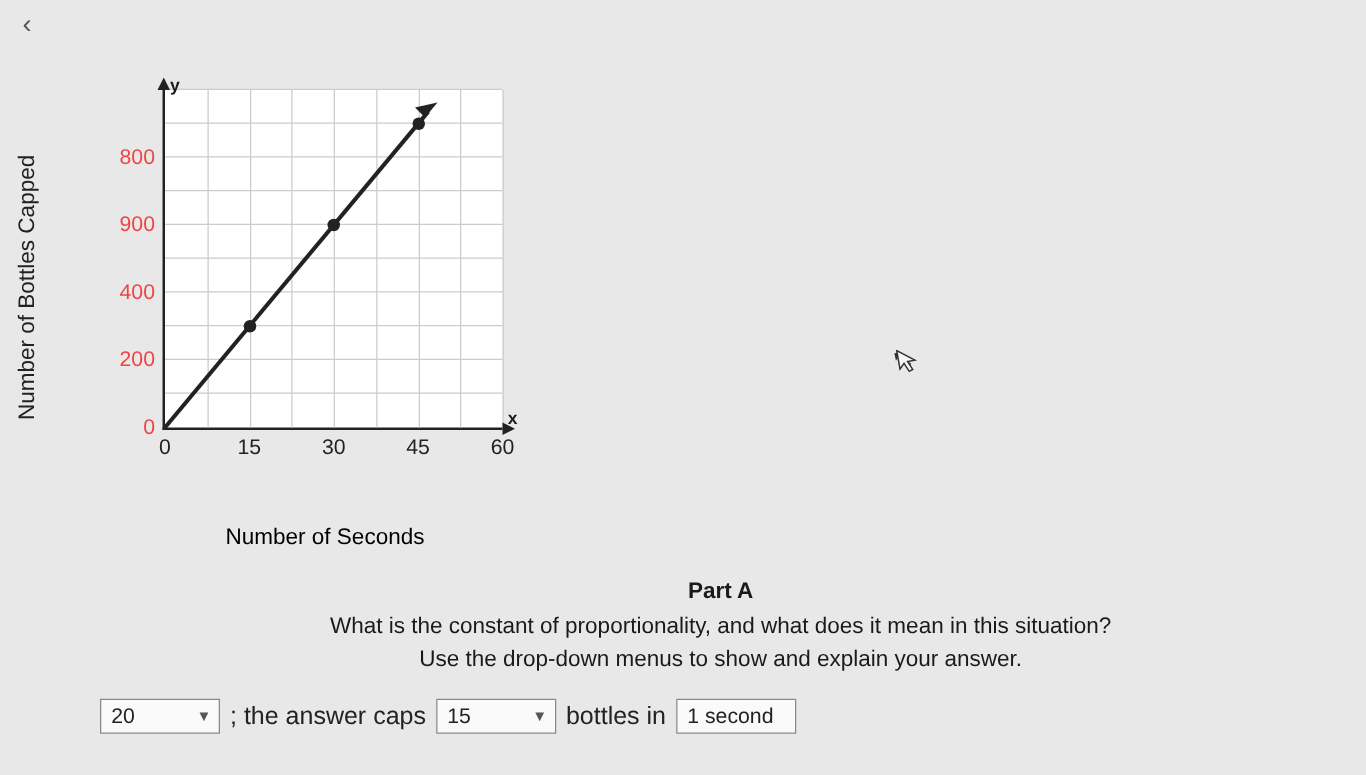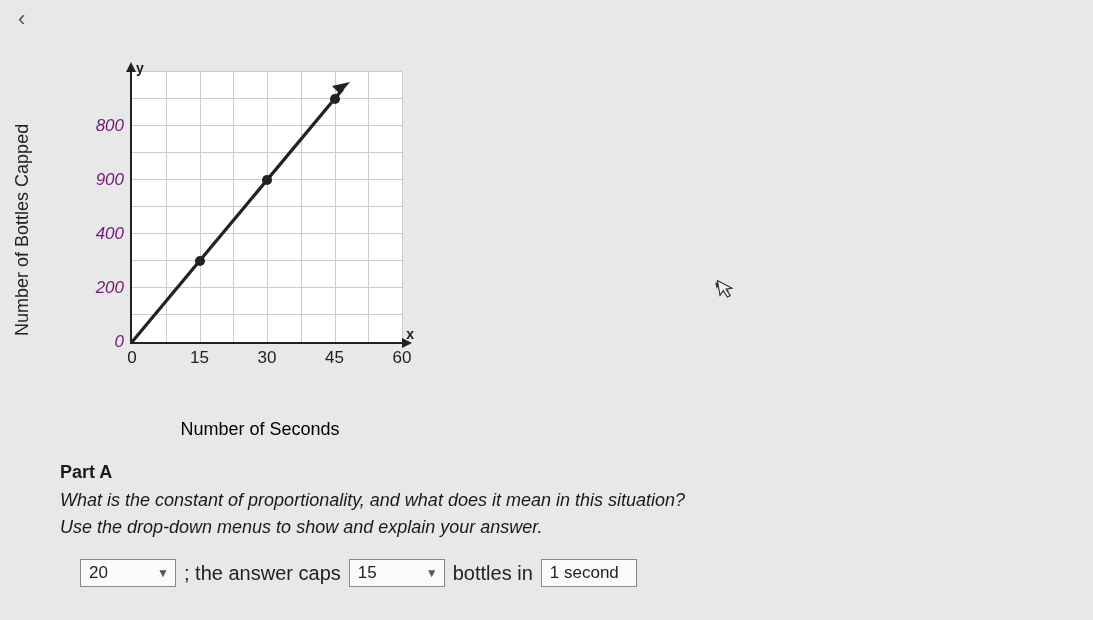--- a/index.html
+++ b/index.html
@@ -59,22 +59,21 @@
       background: #ccc;
     }
     .grid-line-v { width: 1px; height: 100%; top: 0; }
     .grid-line-h { height: 1px; width: 100%; left: 0; }
     .y-tick {
       position: absolute;
       right: 100%;
       transform: translateY(50%);
       padding-right: 8px;
       font-size: 17px;
-      color: #701a75;
-      font-style: italic;
+      color: #ef4444;
     }
     .x-tick {
       position: absolute;
       top: 100%;
       transform: translateX(-50%);
       padding-top: 6px;
       font-size: 17px;
       color: #222;
     }
     .axis-marker-y {
@@ -110,23 +109,24 @@
     .data-line { position: absolute; left: 0; top: 0; width: 100%; height: 100%; overflow: visible; }
     .data-point {
       position: absolute;
       width: 10px; height: 10px;
       background: #222;
       border-radius: 50%;
       transform: translate(-50%, 50%);
     }
     .question {
       margin: 70px 0 0 60px;
+      text-align: center;
     }
     .part-label { font-weight: bold; font-size: 18px; margin-bottom: 4px; }
-    .q-text { font-size: 18px; line-height: 1.5; font-style: italic; }
+    .q-text { font-size: 18px; line-height: 1.5; }
     .answer-row {
       margin-top: 18px;
       padding-left: 20px;
       font-size: 20px;
       display: flex;
       align-items: center;
       flex-wrap: nowrap;
       gap: 8px;
       color: #222;
     }

